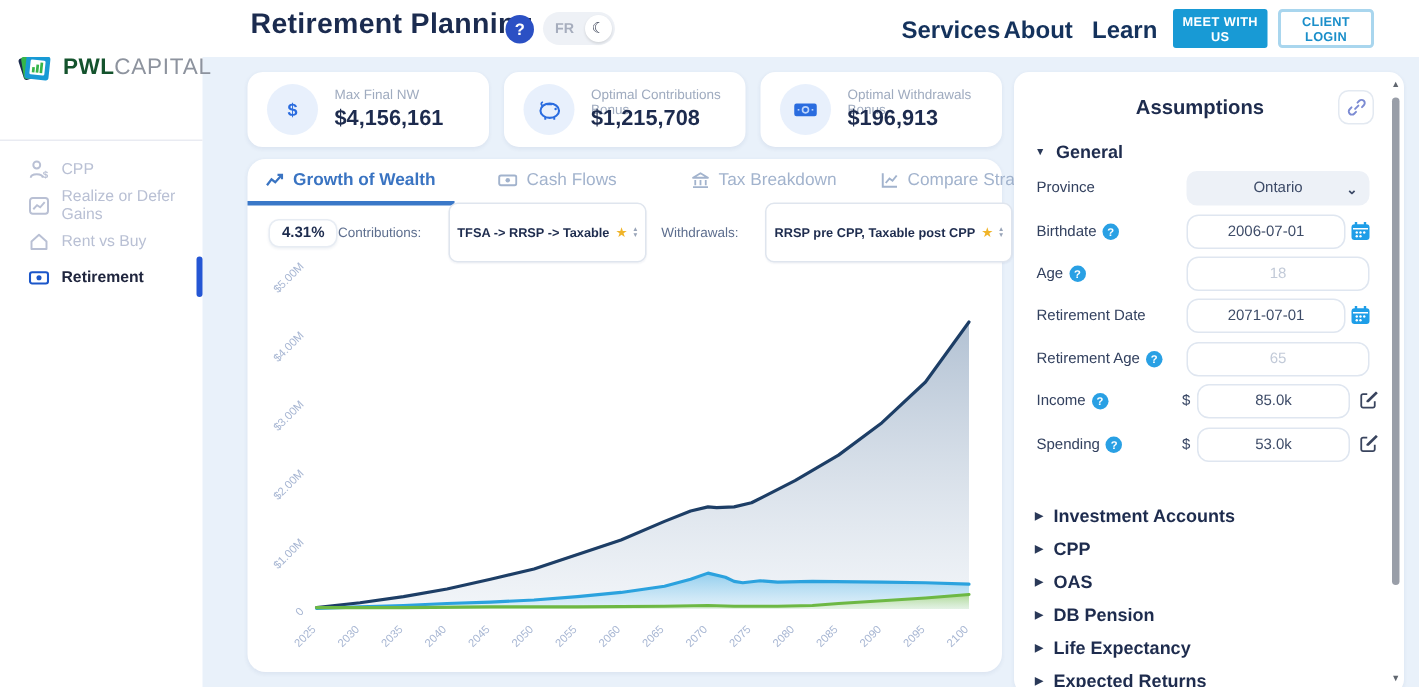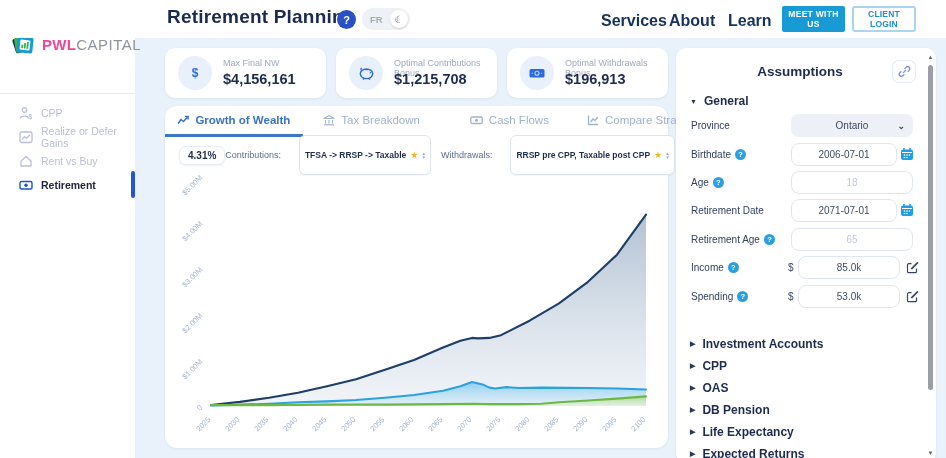--- a/index.html
+++ b/index.html
@@ -19,21 +19,21 @@
     font-size:10px; color:#3c4458; box-shadow:0 1px 2px rgba(0,0,0,.12); }
   .topnav a { position:absolute; top:12px; font-size:16px; font-weight:700; color:#14325c; text-decoration:none; cursor:pointer; }
   .btn-solid { position:absolute; left:782px; top:6px; width:63px; height:26px; background:#189ad5; border:none; border-radius:2px;
     color:#fff; font-family:"Liberation Sans",sans-serif; font-size:8.5px; font-weight:700; letter-spacing:.3px; cursor:pointer; }
   .btn-outline { position:absolute; left:852px; top:6px; width:64px; height:26px; background:#fff; border:2px solid #a9d6ee; border-radius:3px;
     color:#1b8fca; font-family:"Liberation Sans",sans-serif; font-size:8.5px; font-weight:700; letter-spacing:.2px; cursor:pointer; }
 
   
   #sidebar { position:absolute; left:0; top:38px; width:135px; height:420px; background:#ffffff; z-index:4; }
   #logo { position:absolute; left:11px; top:-6px; display:flex; align-items:center; gap:5px; cursor:pointer; }
-  #logo .b { font-size:15px; font-weight:700; color:#ec4899; letter-spacing:.3px; }
+  #logo .b { font-size:15px; font-weight:700; color:#14532d; letter-spacing:.3px; }
   #logo .l { font-size:15px; font-weight:400; color:#8d939e; letter-spacing:.5px; }
   .side-divider { position:absolute; left:0; top:55px; width:135px; height:1px; background:#e9ebf2; }
   .side-item { position:absolute; left:0; width:135px; height:24px; display:flex; align-items:center; gap:8px; padding-left:19px;
     font-size:10.5px; color:#b9c0d4; cursor:pointer; }
   .side-item svg { flex:0 0 auto; }
   .side-item.active { color:#20263e; font-weight:700; }
   .active-bar { position:absolute; left:131px; width:4px; height:27px; background:#2456d4; border-radius:2px; }
 
   
   .stat-card { position:absolute; top:48px; width:161px; height:50px; background:#fff; border-radius:10px;
@@ -195,35 +195,35 @@
   <div id="chart-card">
     <div id="tabs">
       <div class="tab active">
         <svg width="12" height="12" viewBox="0 0 12 12">
           <polyline points="1,9.5 4,5.5 6.5,7.5 11,2.5" fill="none" stroke="#3a74c2" stroke-width="1.5"></polyline>
           <polyline points="8,2.5 11,2.5 11,5.5" fill="none" stroke="#3a74c2" stroke-width="1.5"></polyline>
         </svg>
         <span>Growth of Wealth</span>
       </div>
       <div class="tab">
+        <svg width="13" height="12" viewBox="0 0 13 12">
+          <rect x="0.8" y="3" width="11.4" height="6.5" rx="1.2" fill="none" stroke="#a2b3cd" stroke-width="1.3"></rect>
+          <circle cx="6.5" cy="6.2" r="1.5" fill="#a2b3cd"></circle>
+        </svg>
+        <span>Cash Flows</span>
+      </div>
+      <div class="tab">
         <svg width="12" height="12" viewBox="0 0 12 12">
           <path d="M1 4.5 L6 1.5 L11 4.5 Z" fill="none" stroke="#a2b3cd" stroke-width="1.2" stroke-linejoin="round"></path>
           <line x1="2.5" y1="6" x2="2.5" y2="9.5" stroke="#a2b3cd" stroke-width="1.2"></line>
           <line x1="6" y1="6" x2="6" y2="9.5" stroke="#a2b3cd" stroke-width="1.2"></line>
           <line x1="9.5" y1="6" x2="9.5" y2="9.5" stroke="#a2b3cd" stroke-width="1.2"></line>
           <line x1="1" y1="10.8" x2="11" y2="10.8" stroke="#a2b3cd" stroke-width="1.2"></line>
         </svg>
         <span>Tax Breakdown</span>
-      </div>
-      <div class="tab">
-        <svg width="13" height="12" viewBox="0 0 13 12">
-          <rect x="0.8" y="3" width="11.4" height="6.5" rx="1.2" fill="none" stroke="#a2b3cd" stroke-width="1.3"></rect>
-          <circle cx="6.5" cy="6.2" r="1.5" fill="#a2b3cd"></circle>
-        </svg>
-        <span>Cash Flows</span>
       </div>
       <div class="tab">
         <svg width="12" height="12" viewBox="0 0 12 12">
           <polyline points="1.5,1.5 1.5,10.5 11,10.5" fill="none" stroke="#a2b3cd" stroke-width="1.3"></polyline>
           <polyline points="3.5,8 6,5 8,6.5 10.8,3" fill="none" stroke="#a2b3cd" stroke-width="1.3"></polyline>
         </svg>
         <span>Compare Strategies</span>
       </div>
     </div>
 

